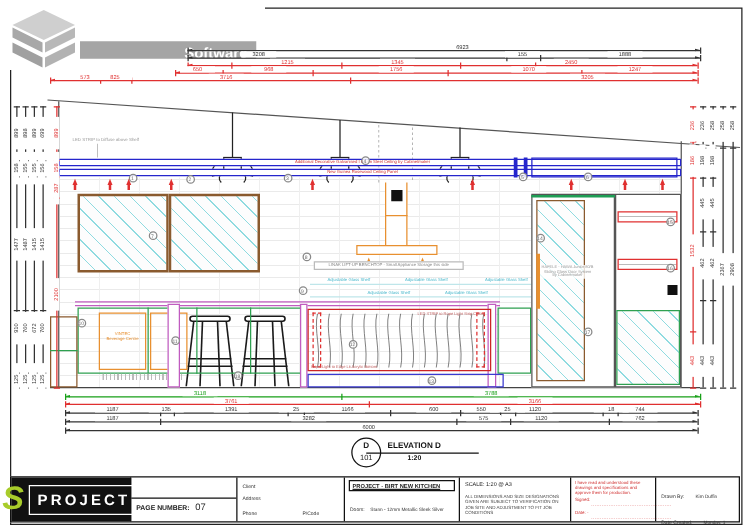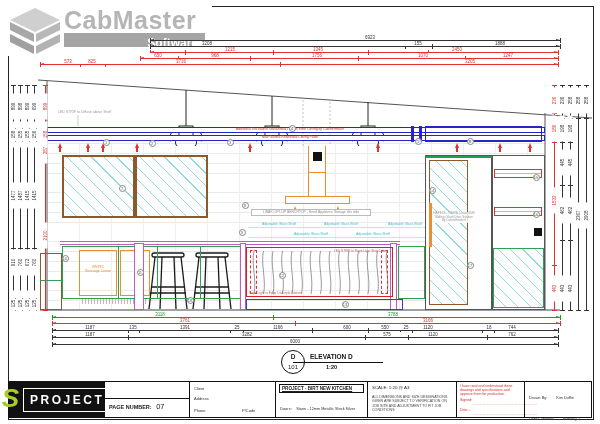--- a/index.html
+++ b/index.html
@@ -188,21 +188,20 @@
   <div class="ann" style="left:58px;top:110px;width:80px;font-size:3.5px;color:#999;">LED STRIP to Diffuse above Shelf</div>
 
   <div class="abs" style="left:0;top:0;width:212px;height:56px;background:#fff;">
     <svg width="212" height="56">
       <polygon points="35,8 60,20 35,32 10,20" fill="#cfcfcf"></polygon>
       <polygon points="10,22 34,34 34,42 10,30" fill="#a8a8a8"></polygon>
       <polygon points="60,22 36,34 36,42 60,30" fill="#b8b8b8"></polygon>
       <polygon points="10,34 34,46 34,54 10,42" fill="#a0a0a0"></polygon>
       <polygon points="60,34 36,46 36,54 60,42" fill="#b2b2b2"></polygon>
     </svg>
-    <div class="abs" style="left:64px;top:6px;font-size:25px;font-weight:bold;color:#b5b5b5;letter-spacing:0.5px;">CabMaster</div>
     <div class="abs" style="left:64px;top:33px;width:141px;height:14px;background:#a5a5a5;text-align:right;">
       <span style="color:#fff;font-weight:bold;font-size:12px;padding-right:7px;line-height:14px;">Software</span>
     </div>
   </div>
 
   <div class="abs" style="left:281px;top:350px;width:24px;height:24px;border:1.4px solid #111;border-radius:50%;box-sizing:border-box;background:#fff;text-align:center;">
     <div style="font-size:6.5px;font-weight:bold;line-height:11px;">D</div>
     <div style="font-size:6px;line-height:10px;">101</div>
   </div>
   <div class="abs" style="left:293px;top:361.5px;width:90px;height:1.2px;background:#111;"></div>

